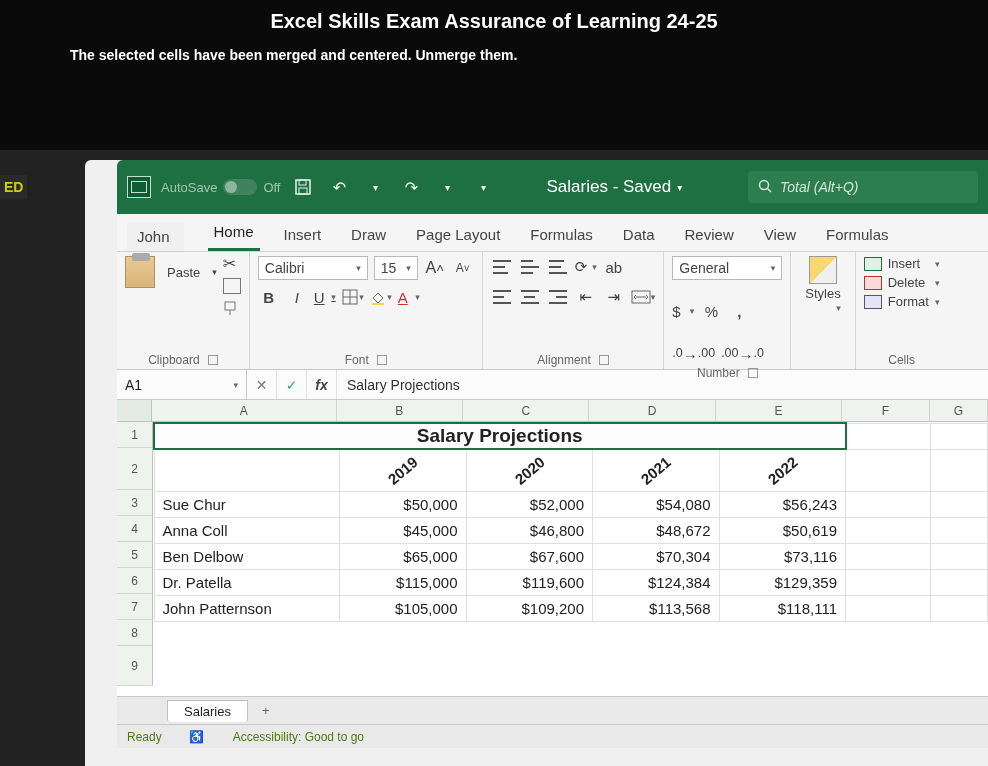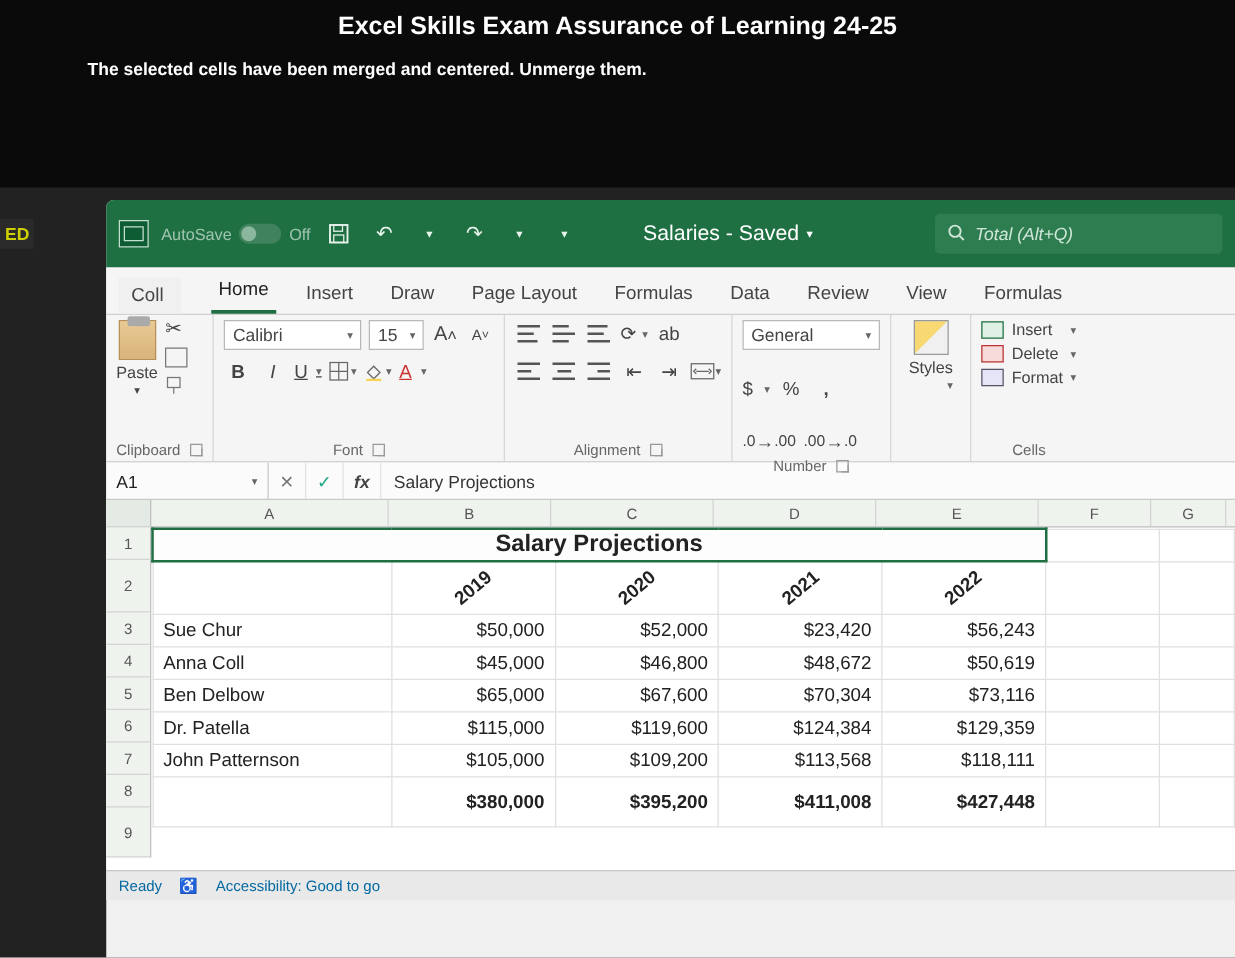--- a/index.html
+++ b/index.html
@@ -39,20 +39,21 @@
     padding: 4px;
   }
   .excel-window {
     position: absolute;
     left: 85px;
     top: 160px;
     right: 0;
     bottom: 0;
     background: #f0f0f0;
     border-top-left-radius: 6px;
+    padding-left: 32px;
   }
   .titlebar {
     background: #1e6f41;
     height: 54px;
     display: flex;
     align-items: center;
     gap: 10px;
     padding: 0 10px;
     color: #d6e8de;
     border-top-left-radius: 6px;
@@ -143,22 +144,22 @@
     position: relative;
   }
   .launcher::after {
     content: ""; position: absolute; right: -1px; bottom: -1px;
     width: 5px; height: 5px; border-right: 1px solid #999; border-bottom:1px solid #999;
   }
   .clipboard-body {
     display: flex; gap: 6px; align-items: flex-start;
   }
   .paste {
-    display: flex; flex-direction: column; align-items: center;
-    font-size: 13px; gap: 2px;
+    display: flex; flex-direction: row; align-items: center;
+    font-size: 13px; gap: 12px;
   }
   .paste-icon {
     width: 30px; height: 32px;
     background: linear-gradient(#e9c994,#d8b47a);
     border: 1px solid #b89055;
     position: relative;
   }
   .paste-icon::before {
     content: ""; position: absolute; left: 6px; top: -4px;
     width: 18px; height: 8px; background: #aaa; border-radius: 2px;
@@ -284,21 +285,21 @@
   }
   .sheet-tab {
     background:#fff; padding: 3px 16px;
     border:1px solid #c0c0c0; border-bottom:none;
     border-radius: 0 0 3px 3px;
   }
   .status-bar {
     height: 24px; background:#e9e9e9;
     border-top:1px solid #c8c8c8;
     display:flex; align-items:center; padding: 0 10px;
-    font-size: 12px; gap: 14px; color:#0369a1;
+    font-size: 12px; gap: 28px; color:#4d7c0f;
   }
   .colA{width:190px}.colB{width:130px}.colC{width:130px}.colD{width:130px}.colE{width:130px}.colF{width:90px}.colG{width:60px}
 </style>
 </head>
 <body>
 
 <div class="exam-bar">
   <div class="exam-title">Excel Skills Exam Assurance of Learning 24-25</div>
   <div class="exam-instruction">The selected cells have been merged and centered. Unmerge them.</div>
 </div>
@@ -335,21 +336,21 @@
         <svg width="14" height="14" viewBox="0 0 14 14">
             <circle cx="6" cy="6" r="4.5" fill="none" stroke="#cfe6d8" stroke-width="1.5"></circle>
             <line x1="9.5" y1="9.5" x2="13" y2="13" stroke="#cfe6d8" stroke-width="1.5"></line>
           </svg>
       </span>
       <span>Total (Alt+Q)</span>
     </div>
   </div>
 
   <div class="tabs">
-    <div class="tab file">Coll</div>
+    <div class="tab file">John</div>
     <div class="tab active">Home</div>
     <div class="tab">Insert</div>
     <div class="tab">Draw</div>
     <div class="tab">Page Layout</div>
     <div class="tab">Formulas</div>
     <div class="tab">Data</div>
     <div class="tab">Review</div>
     <div class="tab">View</div>
     <div class="tab">Formulas</div>
   </div>
@@ -612,21 +613,21 @@
             <td><span class="year-hdr">2020</span></td>
             <td><span class="year-hdr">2021</span></td>
             <td><span class="year-hdr">2022</span></td>
             <td></td>
                 <td></td>
           </tr>
           <tr>
                 <td class="name">Sue Chur</td>
                 <td class="num">$50,000</td>
                 <td class="num">$52,000</td>
-                <td class="num">$23,420</td>
+                <td class="num">$54,080</td>
                 <td class="num">$56,243</td>
                 <td></td>
                 <td></td>
               </tr>
           <tr>
                 <td class="name">Anna Coll</td>
                 <td class="num">$45,000</td>
                 <td class="num">$46,800</td>
                 <td class="num">$48,672</td>
                 <td class="num">$50,619</td>
@@ -653,34 +654,29 @@
               </tr>
           <tr>
                 <td class="name">John Patternson</td>
                 <td class="num">$105,000</td>
                 <td class="num">$109,200</td>
                 <td class="num">$113,568</td>
                 <td class="num">$118,111</td>
                 <td></td>
                 <td></td>
               </tr>
-          <tr class="total" style="height:40px">
-                <td></td>
-                <td class="num">$380,000</td>
-                <td class="num">$395,200</td>
-                <td class="num">$411,008</td>
-                <td class="num">$427,448</td>
-                <td></td>
-                <td></td>
-              </tr>
         </tbody>
           </table>
       </div>
     </div>
   </div>
 
+  <div class="sheet-tabs">
+    <div class="sheet-tab">Salaries</div>
+    <div style="padding:0 8px;color:#666">+</div>
+  </div>
   <div class="status-bar">
     <span>Ready</span>
     <span>♿</span>
     <span>Accessibility: Good to go</span>
   </div>
 
 </div>
 
 </body></html>

